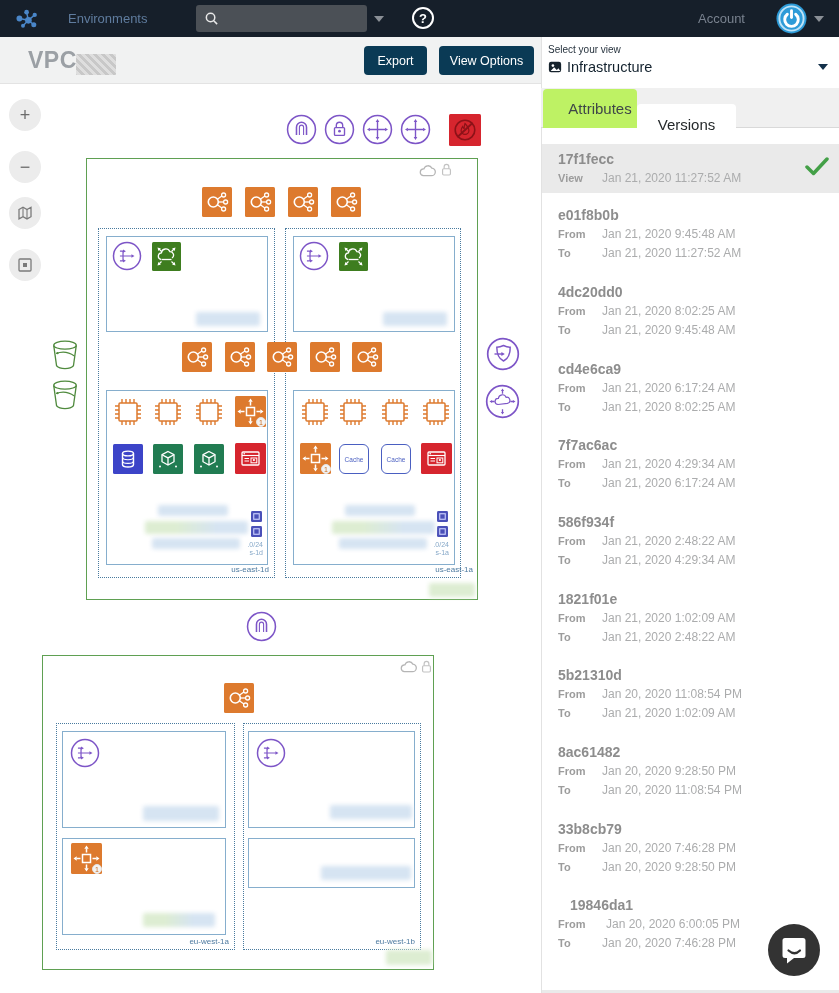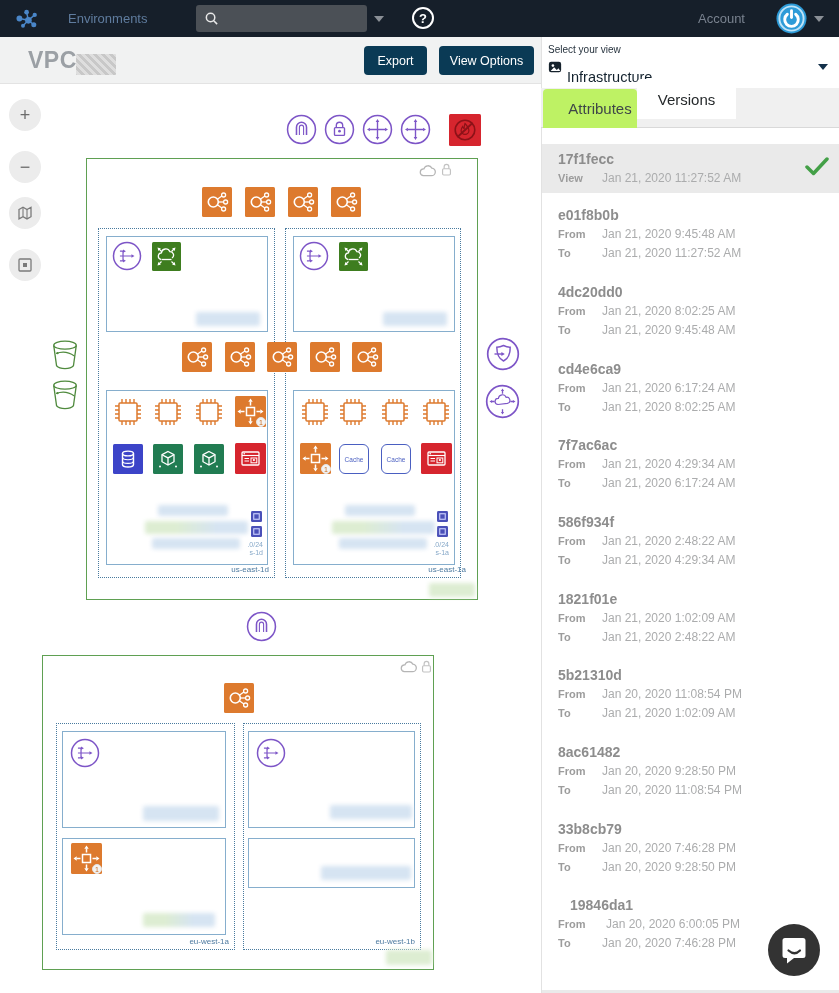--- a/index.html
+++ b/index.html
@@ -247,27 +247,27 @@
   <div class="i pixel" style="left:76px;top:17px;width:40px;height:21px"></div>
   <button class="i btn" style="left:364px;top:9px;width:63px;height:29px">Export</button>
   <button class="i btn" style="left:439px;top:9px;width:95px;height:29px">View Options</button>
 </div>
 
 <div class="i panel"></div>
 <span class="i sel-label" style="left:548px;top:44px">Select your view</span>
 <svg class="i" style="left:548px;top:60px;width:14px;height:14px">
     <use href="#s-image"></use>
   </svg>
-<span class="i sel-value" style="left:567px;top:69px">Infrastructure</span>
+<span class="i sel-value" style="left:567px;top:59px">Infrastructure</span>
 <div class="i chev chev-dark" style="left:818px;top:64px"></div>
 
 <div class="i tabbar"></div>
 <div class="i tabline"></div>
 <div class="i tab tab-inactive" style="left:543px;top:89px;width:94px">Attributes</div>
-<div class="i tab tab-active" style="left:637px;top:79px;width:99px">Versions</div>
+<div class="i tab tab-active" style="left:637px;top:104px;width:99px">Versions</div>
 
 <div class="i vrow-sel" style="left:542px;top:144px;width:335px;height:49px">
   <span class="i vtitle" style="left:16px;top:7px">17f1fecc</span>
   <span class="i vlabel" style="left:16px;top:28px">View</span>
   <span class="i vvalue" style="left:60px;top:27px">Jan 21, 2020 11:27:52 AM</span>
   <svg class="i" style="left:263px;top:13px;width:24px;height:19px">
       <use href="#s-check"></use>
     </svg>
 </div>
 
@@ -506,21 +506,21 @@
   </svg>
 <div class="i blur b-blue" style="left:345px;top:505px;width:70px;height:11px"></div>
 <div class="i blur b-mix" style="left:332px;top:521px;width:103px;height:13px"></div>
 <div class="i blur b-blue" style="left:339px;top:538px;width:88px;height:11px"></div>
 <div class="i cidr" style="left:401px;top:541px;width:48px">
   <span>.0/24</span><br>
   <span>s-1a</span>
 </div>
 
 <div class="i azlabel" style="left:98px;top:565px;width:171px">us-east-1d</div>
-<div class="i azlabel" style="left:296px;top:565px;width:170px">us-east-1a</div>
+<div class="i azlabel" style="left:303px;top:565px;width:170px">us-east-1a</div>
 <div class="i blur b-green" style="left:429px;top:583px;width:46px;height:14px"></div>
 
 <svg class="i" style="left:50px;top:337px;width:30px;height:36px">
     <use href="#s-bucket"></use>
   </svg>
 <svg class="i" style="left:50px;top:377px;width:30px;height:36px">
     <use href="#s-bucket"></use>
   </svg>
 <svg class="i" style="left:486px;top:337px;width:34px;height:34px">
     <use href="#s-shield"></use>

